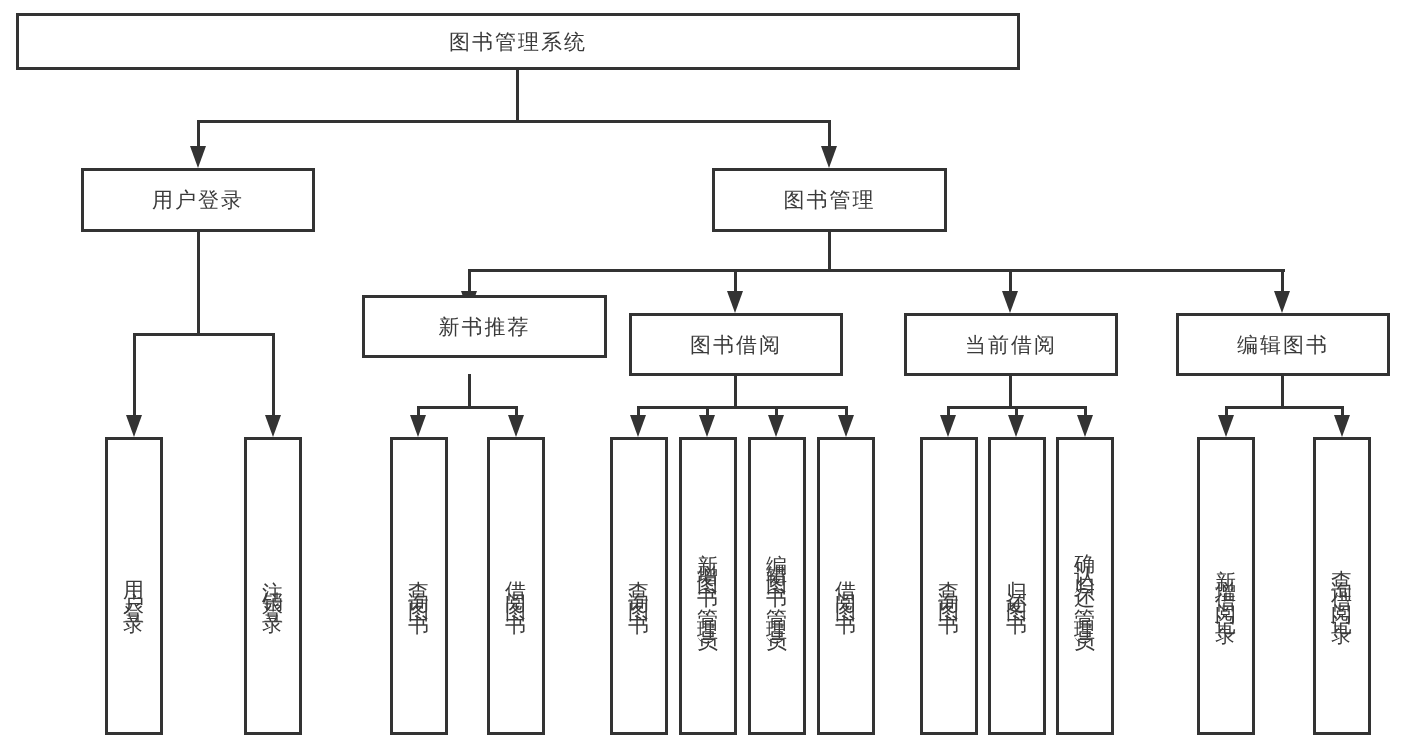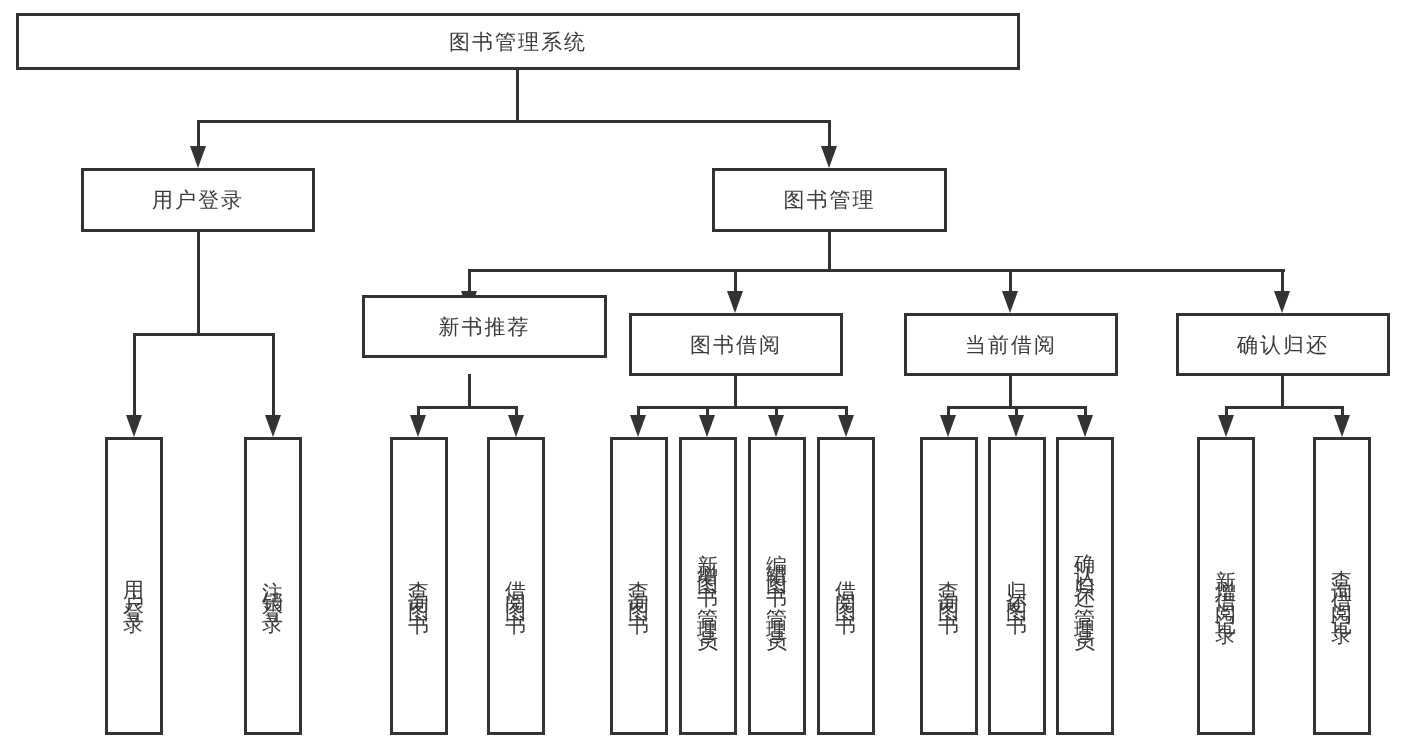--- a/index.html
+++ b/index.html
@@ -107,21 +107,21 @@
   <div class="box h" style="left:362px; top:295px; width:245px; height:63px">
     <span>新书推荐</span>
   </div>
   <div class="box h" style="left:629px; top:313px; width:214px; height:63px">
     <span>图书借阅</span>
   </div>
   <div class="box h" style="left:904px; top:313px; width:214px; height:63px">
     <span>当前借阅</span>
   </div>
   <div class="box h" style="left:1176px; top:313px; width:214px; height:63px">
-    <span>确认归还</span>
+    <span>编辑图书</span>
   </div>
 
   <div class="vline" style="left:468px; top:374px; height:35px"></div>
   <div class="hline" style="left:417px; top:406px; width:101px"></div>
   <div class="vline" style="left:417px; top:406px; height:13px"></div>
   <div class="arrow" style="left:410px; top:415px"></div>
   <div class="vline" style="left:515px; top:406px; height:13px"></div>
   <div class="arrow" style="left:508px; top:415px"></div>
 
   <div class="vline" style="left:734px; top:374px; height:35px"></div>

